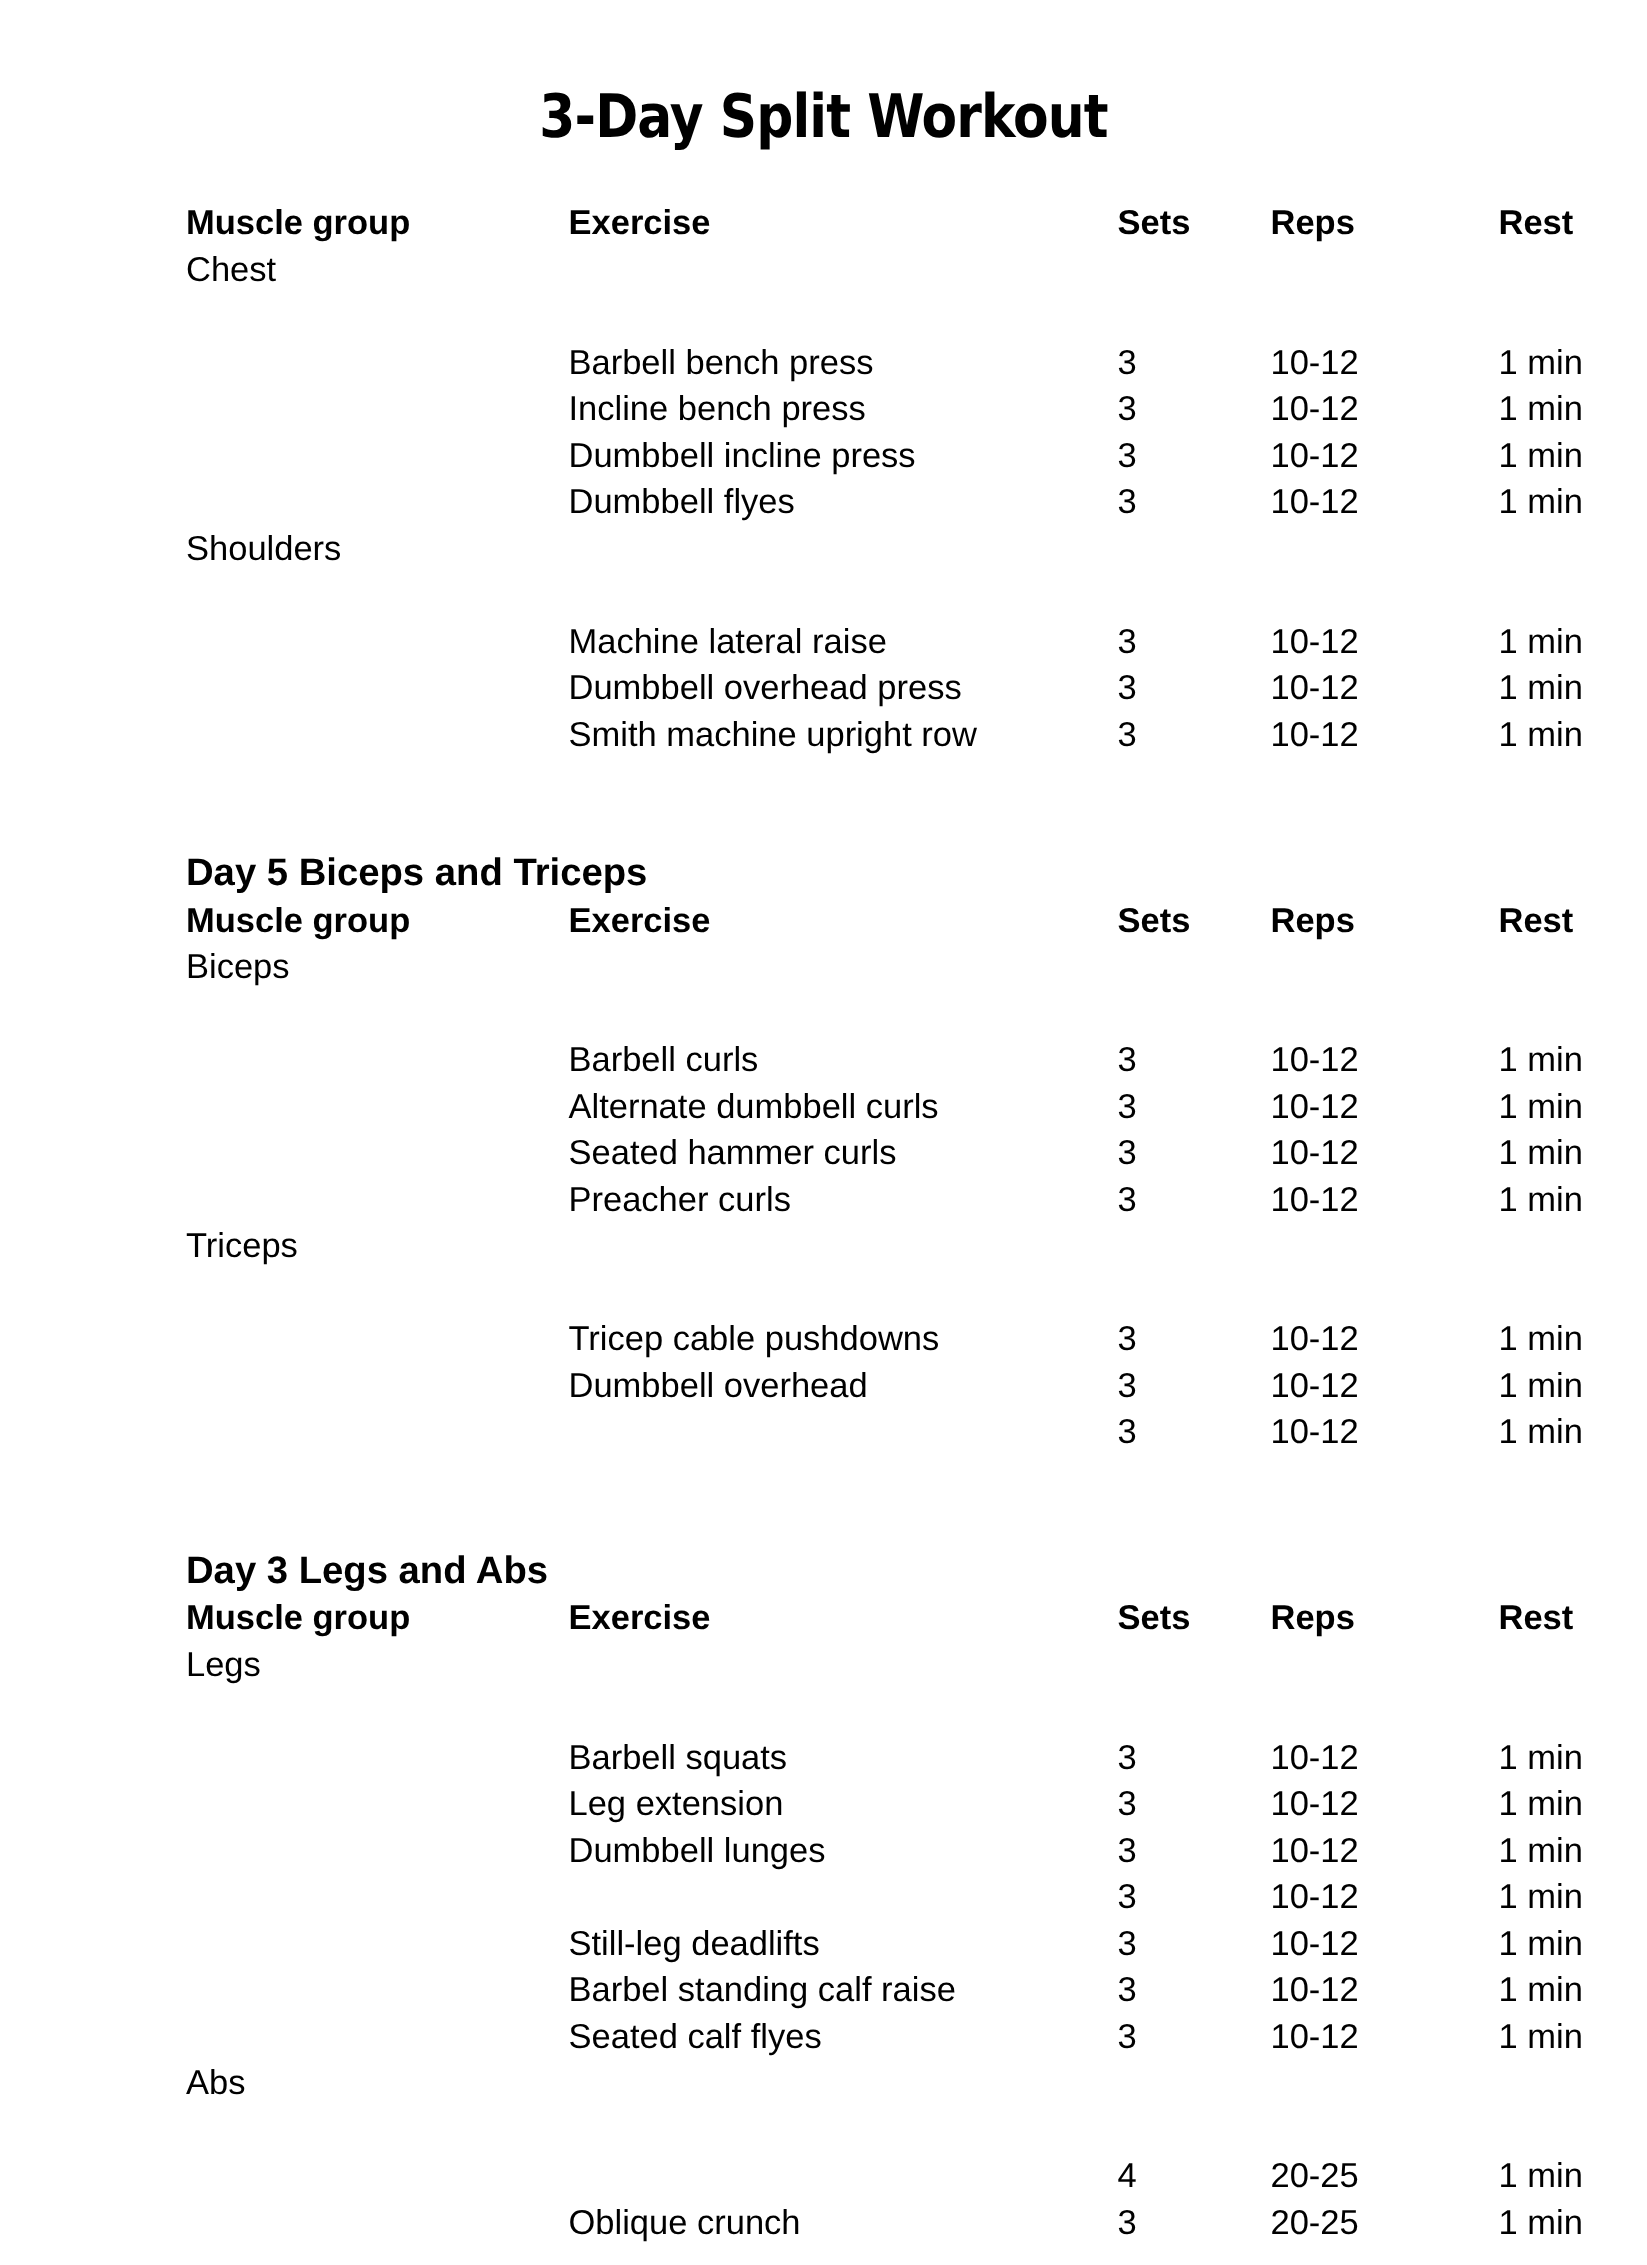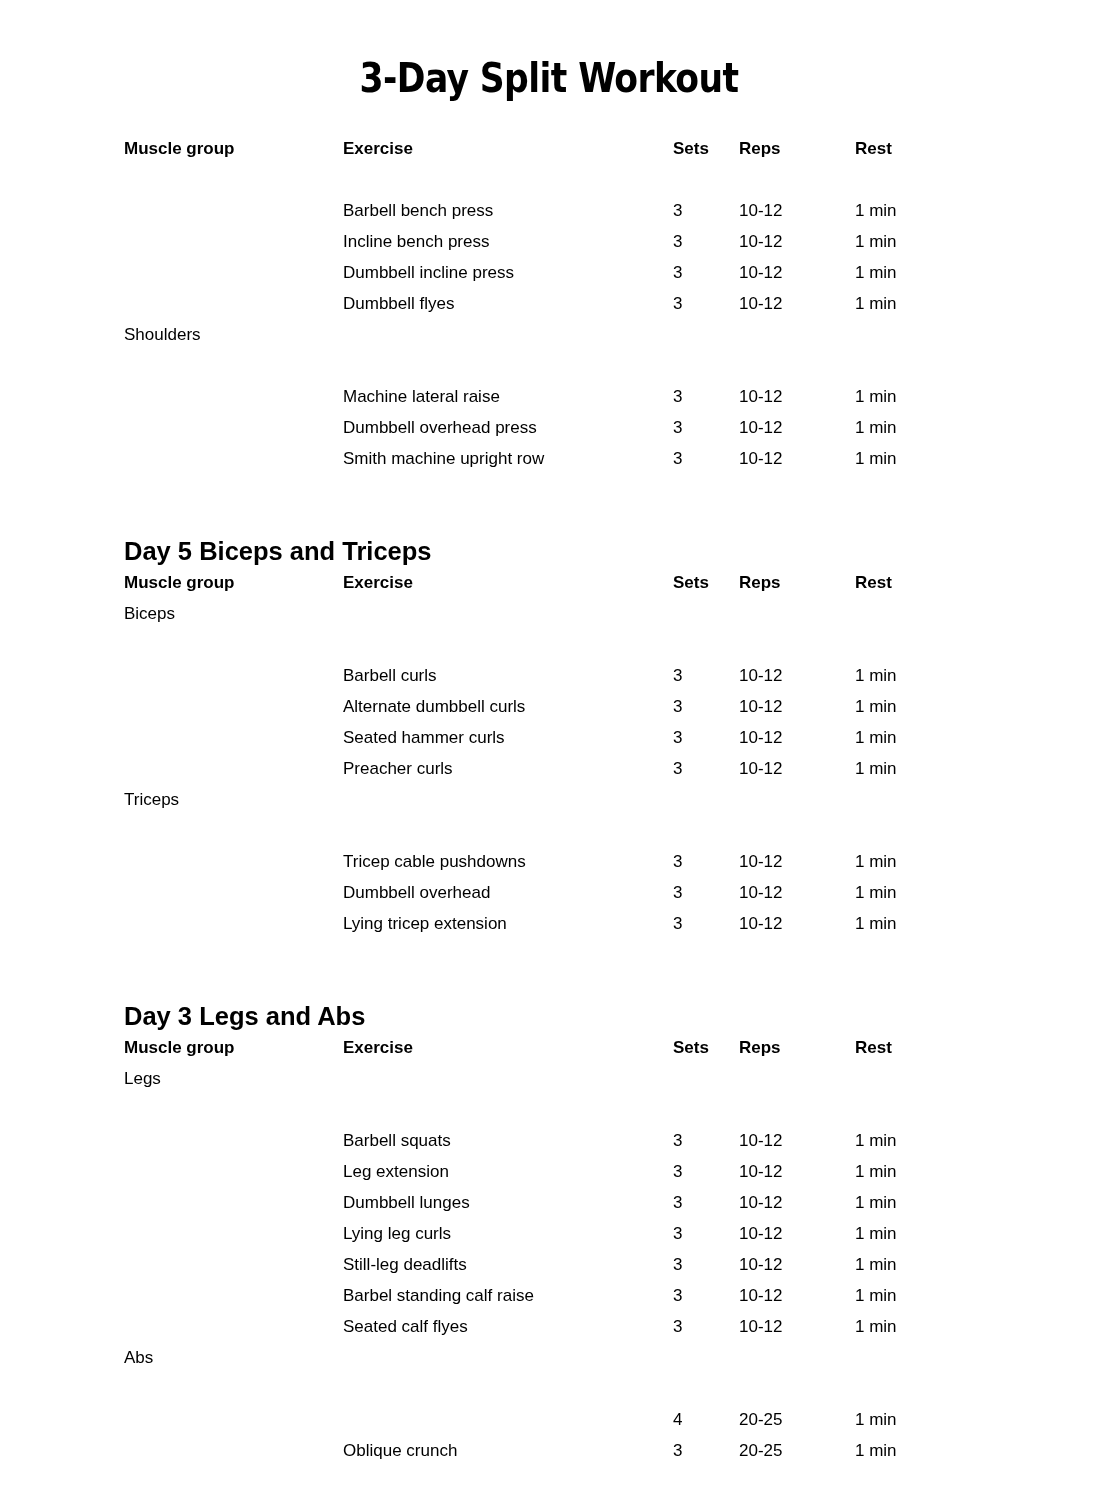--- a/index.html
+++ b/index.html
@@ -43,21 +43,22 @@
     padding-top: 35px;
   }
 
   
   .row {
     display: grid;
     grid-template-columns: 219px 330px 66px 116px auto;
     align-items: baseline;
     height: 31px;
     line-height: 31px;
-    font-size: 17px;
+    font-size: 23px;
+    gap: 36px;
   }
   .row.spacer { height: 31px; }
 
   .c-group   { grid-column: 1; white-space: nowrap; }
   .c-ex      { grid-column: 2; white-space: nowrap; }
   .c-sets    { grid-column: 3; white-space: nowrap; }
   .c-reps    { grid-column: 4; white-space: nowrap; }
   .c-rest    { grid-column: 5; white-space: nowrap; }
 
   
@@ -87,20 +88,23 @@
 
   <h1 class="doc-title">3-Day Split Workout</h1>
 
   <div class="sheet" id="sheet">
       <div class="row head">
         <span class="c-group">Muscle group</span>
         <span class="c-ex">Exercise</span>
         <span class="c-sets">Sets</span>
         <span class="c-reps">Reps</span>
         <span class="c-rest">Rest</span>
+      </div>
+      <div class="row">
+        <span class="c-group">Chest</span>
       </div>
       <div class="row spacer">&nbsp;</div>
       <div class="row">
         <span class="c-group"></span>
         <span class="c-ex">Barbell bench press</span>
         <span class="c-sets">3</span>
         <span class="c-reps">10-12</span>
         <span class="c-rest">1 min</span>
       </div>
       <div class="row">
@@ -203,21 +207,20 @@
       </div>
       <div class="row">
         <span class="c-group"></span>
         <span class="c-ex">Dumbbell overhead</span>
         <span class="c-sets">3</span>
         <span class="c-reps">10-12</span>
         <span class="c-rest">1 min</span>
       </div>
       <div class="row">
         <span class="c-group"></span>
-        <span class="c-ex">Lying tricep extension</span>
         <span class="c-sets">3</span>
         <span class="c-reps">10-12</span>
         <span class="c-rest">1 min</span>
       </div>
       <div class="section-gap"></div>
       <div class="day-heading">Day 3 Legs and Abs</div>
       <div class="row head">
         <span class="c-group">Muscle group</span>
         <span class="c-ex">Exercise</span>
         <span class="c-sets">Sets</span>
@@ -244,21 +247,20 @@
       </div>
       <div class="row">
         <span class="c-group"></span>
         <span class="c-ex">Dumbbell lunges</span>
         <span class="c-sets">3</span>
         <span class="c-reps">10-12</span>
         <span class="c-rest">1 min</span>
       </div>
       <div class="row">
         <span class="c-group"></span>
-        <span class="c-ex">Lying leg curls</span>
         <span class="c-sets">3</span>
         <span class="c-reps">10-12</span>
         <span class="c-rest">1 min</span>
       </div>
       <div class="row">
         <span class="c-group"></span>
         <span class="c-ex">Still-leg deadlifts</span>
         <span class="c-sets">3</span>
         <span class="c-reps">10-12</span>
         <span class="c-rest">1 min</span>

